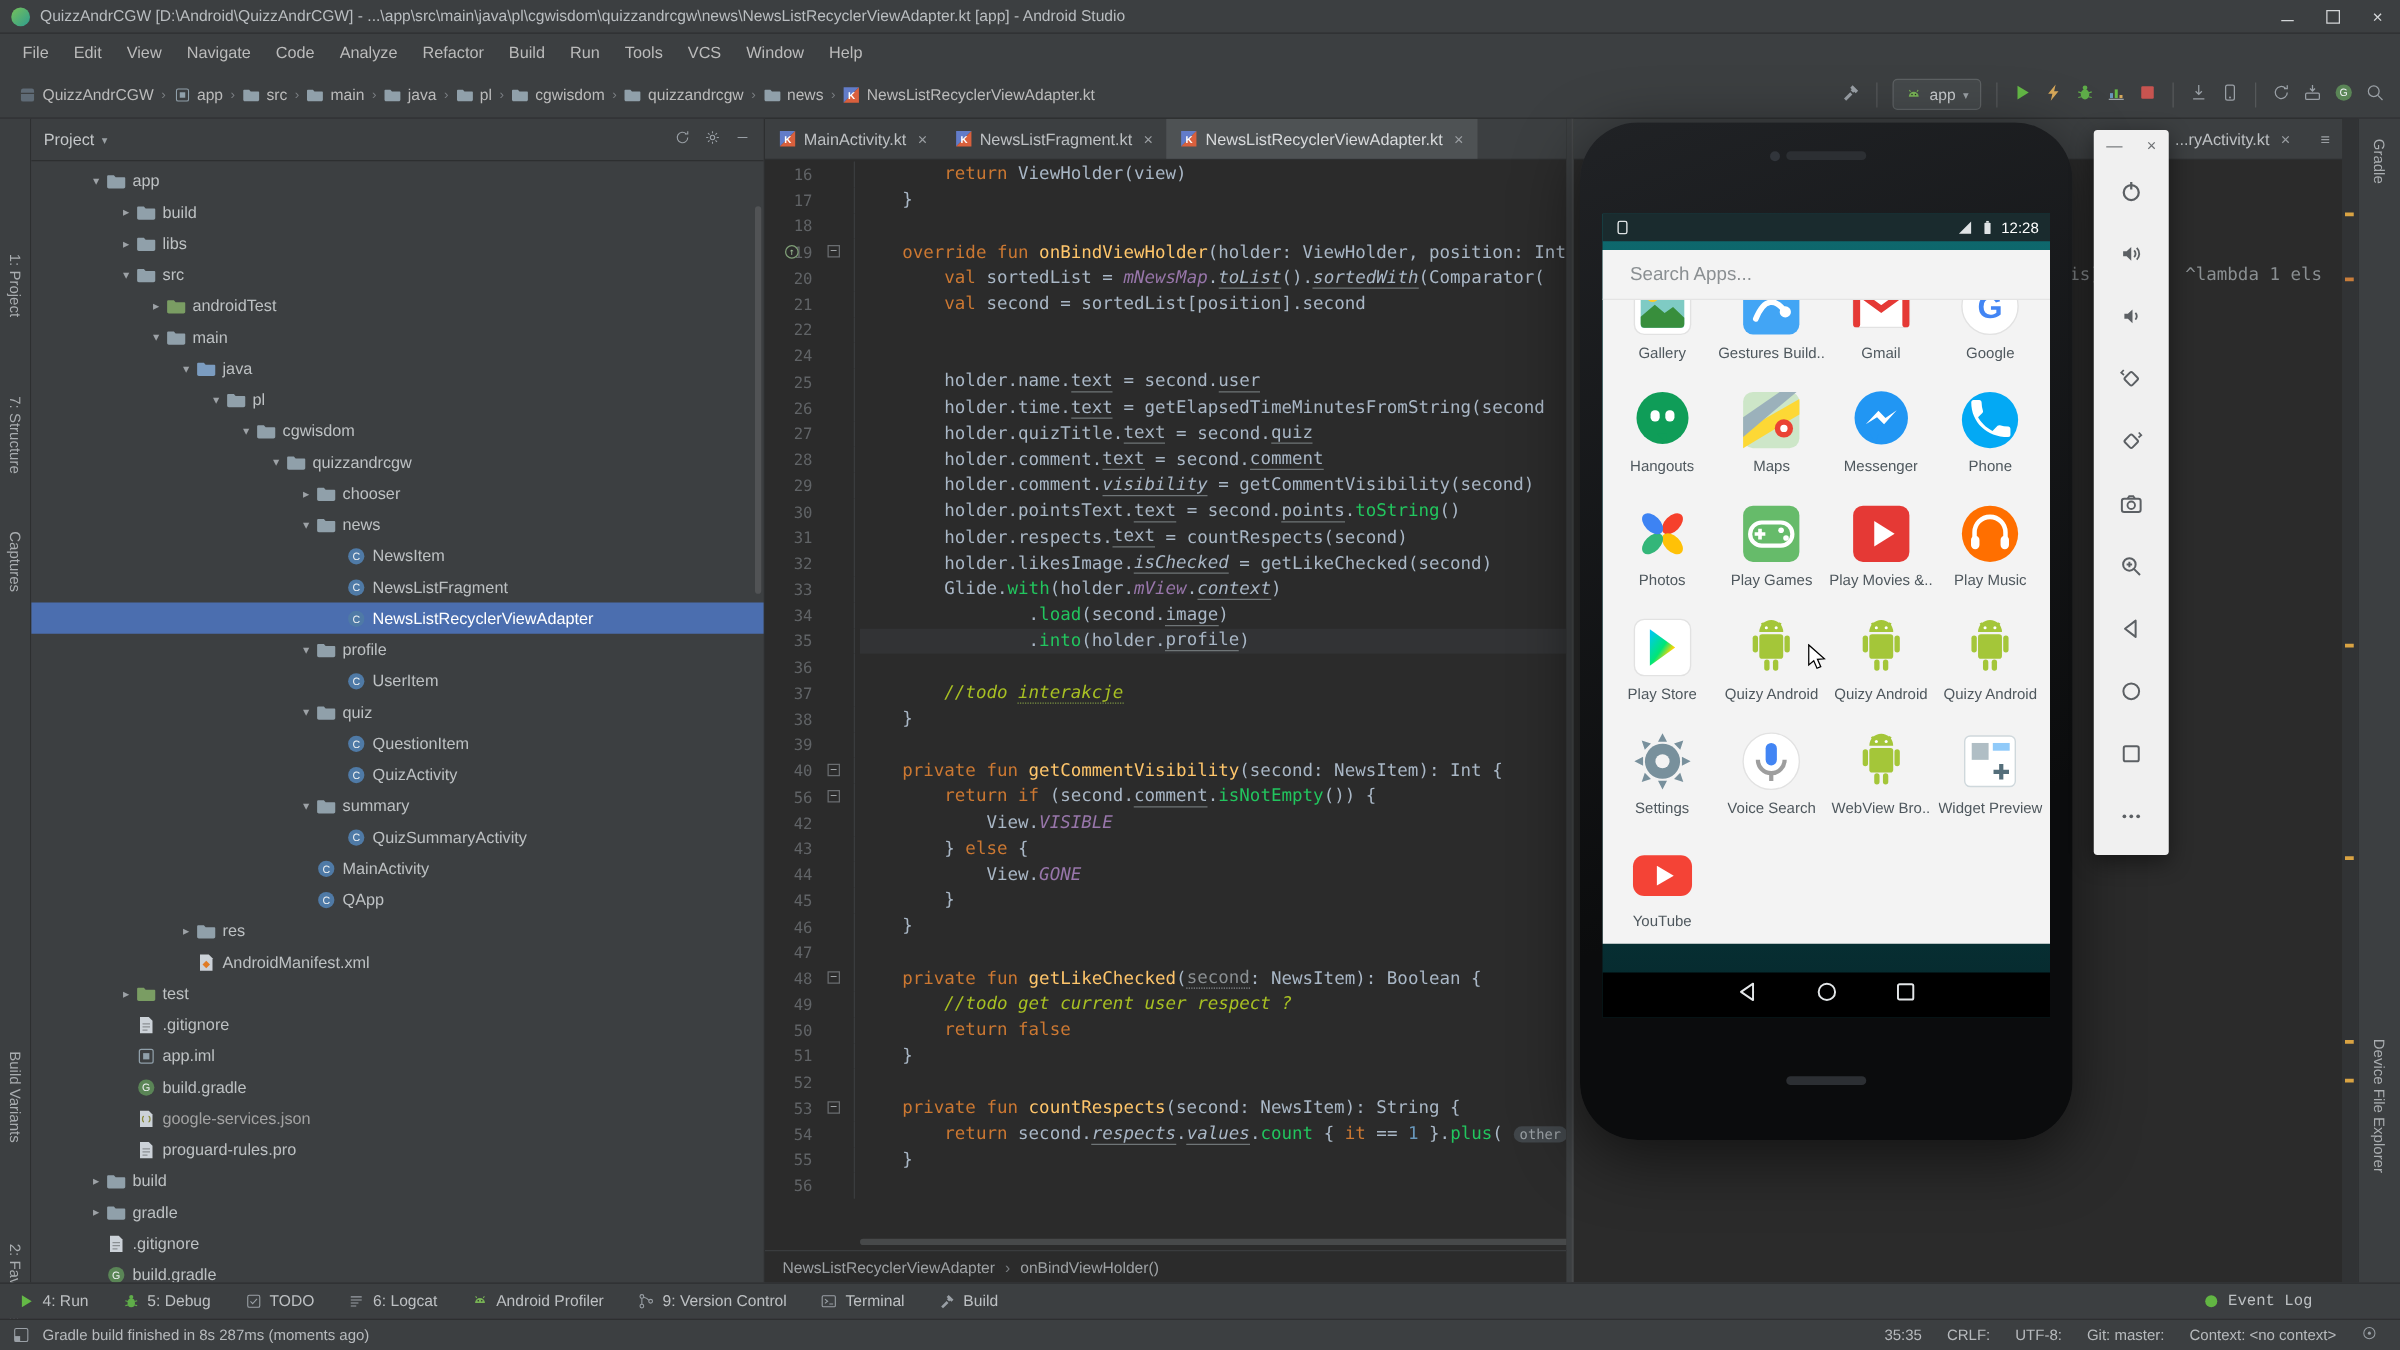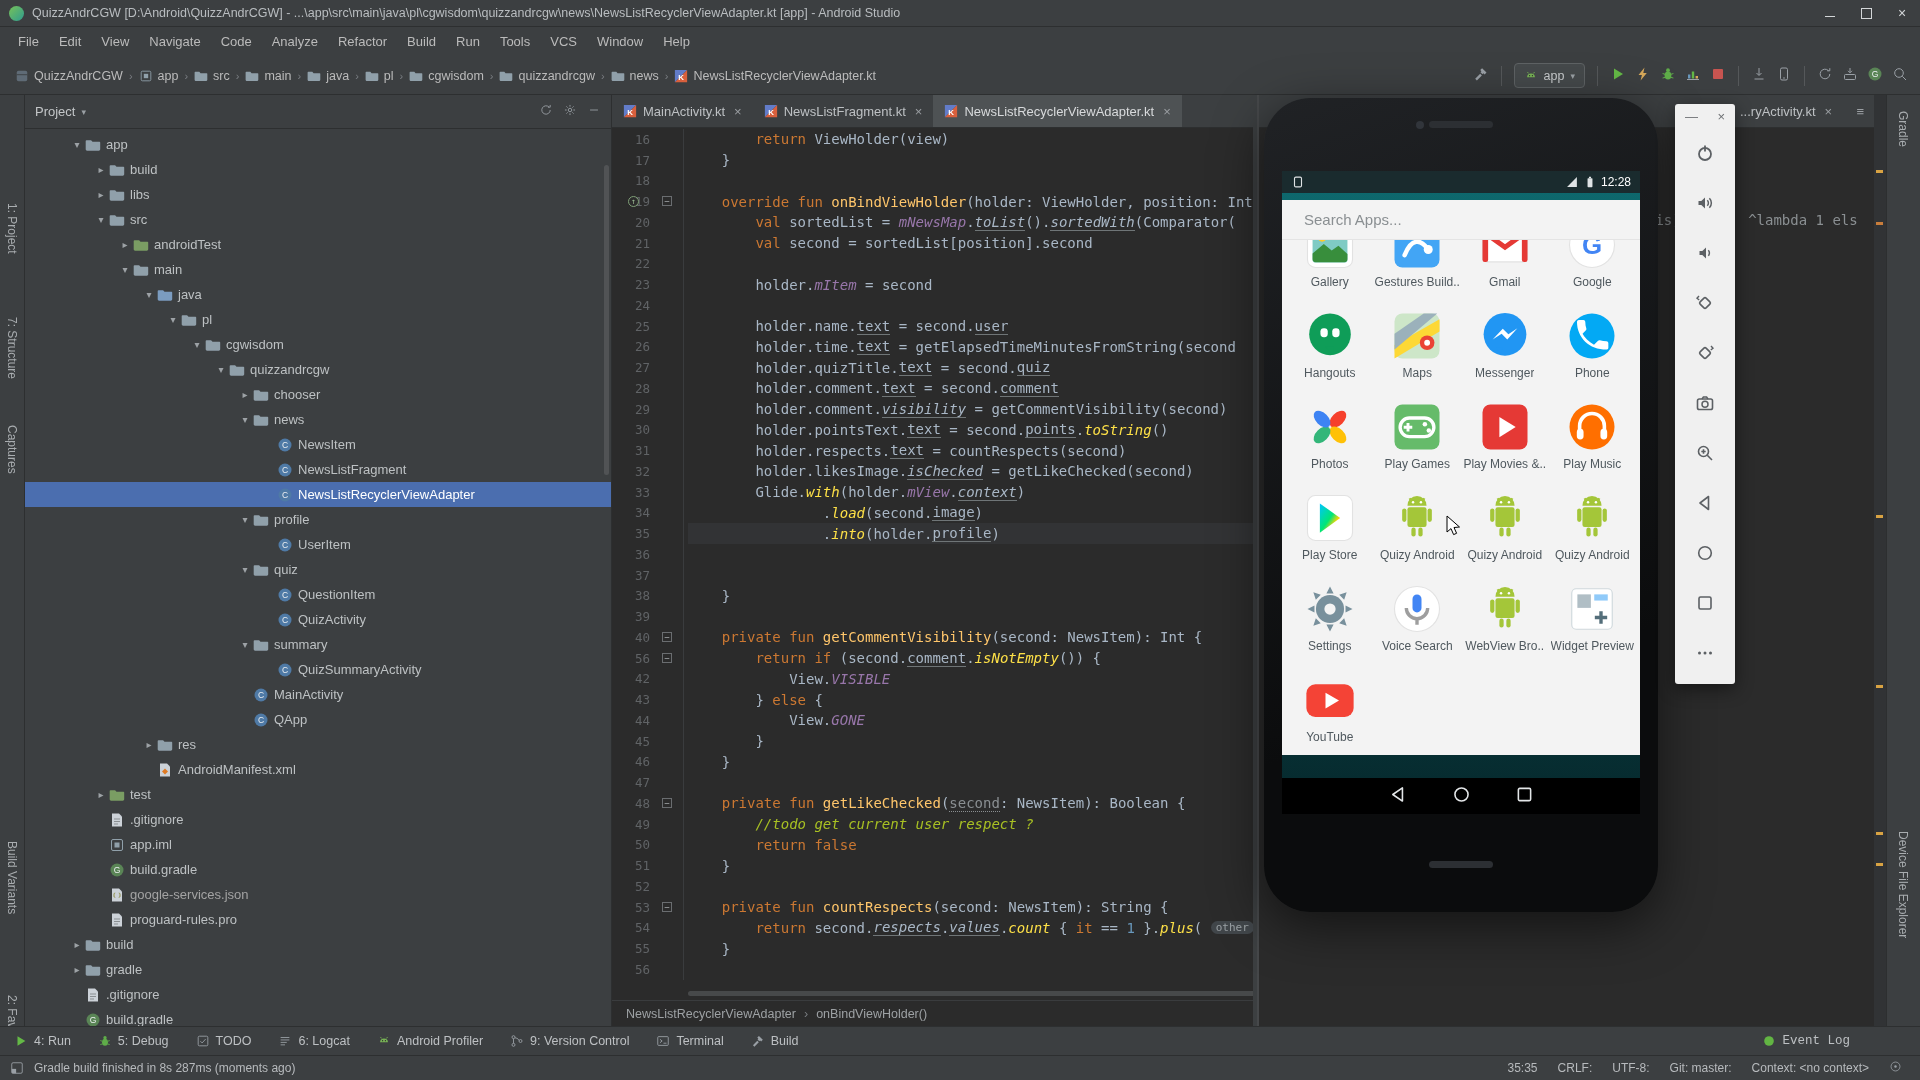--- a/index.html
+++ b/index.html
@@ -66,21 +66,21 @@
   .cline.cur .ltext{background:#323335}
   .fold{position:absolute;left:12px;top:5px;width:10px;height:10px;border:1px solid #6a6d70;color:#a7abae;font-size:9px;line-height:8px;text-align:center;background:#2b2b2b;box-sizing:border-box}
   .ovr{position:absolute;left:-22px;top:5px;width:11px;height:11px;border-radius:50%;border:1px solid #7f9f77;color:#9fbf97;font-size:8px;line-height:10px;text-align:center;box-sizing:border-box}
   .tk-d{color:#a9b7c6}.tk-k{color:#cc7832}.tk-fn{color:#ffc66b}
   .tk-fld{color:#9876aa;font-style:italic}.tk-cst{color:#9876aa;font-style:italic}
   .tk-num{color:#6897bb}
   .tk-td{color:#a8c023;font-style:italic}
   .tk-tdu{color:#a8c023;font-style:italic;border-bottom:1px dotted #7c9443}
   .tk-u{color:#a9b7c6;border-bottom:1px solid #6f7577}
   .tk-ui{color:#a9b7c6;font-style:italic;border-bottom:1px solid #6f7577}
-  .tk-it{color:#fde047;font-style:italic}
+  .tk-it{color:#22c55e;}
   .tk-w{color:#8a8f92;border-bottom:1px dotted #8a8f92}
   .tk-hint{background:#41464a;color:#9aa0a4;border-radius:7px;padding:0 5px;font-size:11px;margin-right:2px}
   .hscroll{position:absolute;left:76px;bottom:30px;width:600px;height:5px;background:#5f6264;border-radius:3px;opacity:.55}
   .ebreadcrumb{position:absolute;left:0;right:0;bottom:0;height:26px;background:#2b2b2b;border-top:1px solid #3a3c3e;display:flex;align-items:center;padding-left:14px;font-size:12.5px;color:#9da1a4;gap:8px;box-sizing:border-box}
   .rfrag{position:absolute;top:117px;left:388px;font-family:"DejaVu Sans Mono",monospace;font-size:14px;color:#8a8f92;white-space:pre}
   .emark{position:absolute;width:7px;height:3px;left:2px}
 
   
   .phone{position:absolute;left:1264px;top:98px;width:394px;height:814px;border-radius:46px;background:linear-gradient(160deg,#202225,#0b0c0d 70%);box-shadow:0 14px 50px rgba(0,0,0,.55);z-index:40}
   .earpiece{position:absolute;left:50%;transform:translateX(-50%);top:23px;width:64px;height:7px;border-radius:4px;background:#2c2f33}
@@ -749,35 +749,34 @@
         </div>
       </div>
     <div class="code" id="code">
         <div class="cline"><span class="lnum">16</span><span class="lgut"></span><span class="ltext"><span class="tk-k">        return </span><span class="tk-d">ViewHolder(view)</span></span></div>
         <div class="cline"><span class="lnum">17</span><span class="lgut"></span><span class="ltext"><span class="tk-d">    }</span></span></div>
         <div class="cline"><span class="lnum">18</span><span class="lgut"></span><span class="ltext"></span></div>
         <div class="cline"><span class="lnum">19</span><span class="lgut"><span class="ovr">↑</span><span class="fold">−</span></span><span class="ltext"><span class="tk-k">    override fun </span><span class="tk-fn">onBindViewHolder</span><span class="tk-d">(holder: ViewHolder, position: Int) {</span></span></div>
         <div class="cline"><span class="lnum">20</span><span class="lgut"></span><span class="ltext"><span class="tk-k">        val </span><span class="tk-d">sortedList = </span><span class="tk-fld">mNewsMap</span><span class="tk-d">.</span><span class="tk-ui">toList</span><span class="tk-d">().</span><span class="tk-ui">sortedWith</span><span class="tk-d">(Comparator(</span></span></div>
         <div class="cline"><span class="lnum">21</span><span class="lgut"></span><span class="ltext"><span class="tk-k">        val </span><span class="tk-d">second = sortedList[position].second</span></span></div>
         <div class="cline"><span class="lnum">22</span><span class="lgut"></span><span class="ltext"></span></div>
-        <div class="cline"><span class="lnum">23</span><span class="lgut"></span><span class="ltext"><span class="tk-d">        holder.</span><span class="tk-fld">mItem</span><span class="tk-d"> = second</span></span></div>
         <div class="cline"><span class="lnum">24</span><span class="lgut"></span><span class="ltext"></span></div>
         <div class="cline"><span class="lnum">25</span><span class="lgut"></span><span class="ltext"><span class="tk-d">        holder.name.</span><span class="tk-u">text</span><span class="tk-d"> = second.</span><span class="tk-u">user</span></span></div>
         <div class="cline"><span class="lnum">26</span><span class="lgut"></span><span class="ltext"><span class="tk-d">        holder.time.</span><span class="tk-u">text</span><span class="tk-d"> = getElapsedTimeMinutesFromString(second</span></span></div>
         <div class="cline"><span class="lnum">27</span><span class="lgut"></span><span class="ltext"><span class="tk-d">        holder.quizTitle.</span><span class="tk-u">text</span><span class="tk-d"> = second.</span><span class="tk-u">quiz</span></span></div>
         <div class="cline"><span class="lnum">28</span><span class="lgut"></span><span class="ltext"><span class="tk-d">        holder.comment.</span><span class="tk-u">text</span><span class="tk-d"> = second.</span><span class="tk-u">comment</span></span></div>
         <div class="cline"><span class="lnum">29</span><span class="lgut"></span><span class="ltext"><span class="tk-d">        holder.comment.</span><span class="tk-ui">visibility</span><span class="tk-d"> = getCommentVisibility(second)</span></span></div>
         <div class="cline"><span class="lnum">30</span><span class="lgut"></span><span class="ltext"><span class="tk-d">        holder.pointsText.</span><span class="tk-u">text</span><span class="tk-d"> = second.</span><span class="tk-u">points</span><span class="tk-d">.</span><span class="tk-it">toString</span><span class="tk-d">()</span></span></div>
         <div class="cline"><span class="lnum">31</span><span class="lgut"></span><span class="ltext"><span class="tk-d">        holder.respects.</span><span class="tk-u">text</span><span class="tk-d"> = countRespects(second)</span></span></div>
         <div class="cline"><span class="lnum">32</span><span class="lgut"></span><span class="ltext"><span class="tk-d">        holder.likesImage.</span><span class="tk-ui">isChecked</span><span class="tk-d"> = getLikeChecked(second)</span></span></div>
         <div class="cline"><span class="lnum">33</span><span class="lgut"></span><span class="ltext"><span class="tk-d">        Glide.</span><span class="tk-it">with</span><span class="tk-d">(holder.</span><span class="tk-fld">mView</span><span class="tk-d">.</span><span class="tk-ui">context</span><span class="tk-d">)</span></span></div>
         <div class="cline"><span class="lnum">34</span><span class="lgut"></span><span class="ltext"><span class="tk-d">                .</span><span class="tk-it">load</span><span class="tk-d">(second.</span><span class="tk-u">image</span><span class="tk-d">)</span></span></div>
         <div class="cline cur"><span class="lnum">35</span><span class="lgut"></span><span class="ltext"><span class="tk-d">                .</span><span class="tk-it">into</span><span class="tk-d">(holder.</span><span class="tk-u">profile</span><span class="tk-d">)</span></span></div>
         <div class="cline"><span class="lnum">36</span><span class="lgut"></span><span class="ltext"></span></div>
-        <div class="cline"><span class="lnum">37</span><span class="lgut"></span></div>
+        <div class="cline"><span class="lnum">37</span><span class="lgut"></span><span class="ltext"><span class="tk-td">        //todo </span><span class="tk-tdu">interakcje</span></span></div>
         <div class="cline"><span class="lnum">38</span><span class="lgut"></span><span class="ltext"><span class="tk-d">    }</span></span></div>
         <div class="cline"><span class="lnum">39</span><span class="lgut"></span><span class="ltext"></span></div>
         <div class="cline"><span class="lnum">40</span><span class="lgut"><span class="fold">−</span></span><span class="ltext"><span class="tk-k">    private fun </span><span class="tk-fn">getCommentVisibility</span><span class="tk-d">(second: NewsItem): Int {</span></span></div>
         <div class="cline"><span class="lnum">56</span><span class="lgut"><span class="fold">−</span></span><span class="ltext"><span class="tk-k">        return if </span><span class="tk-d">(second.</span><span class="tk-u">comment</span><span class="tk-d">.</span><span class="tk-it">isNotEmpty</span><span class="tk-d">()) {</span></span></div>
         <div class="cline"><span class="lnum">42</span><span class="lgut"></span><span class="ltext"><span class="tk-d">            View.</span><span class="tk-cst">VISIBLE</span></span></div>
         <div class="cline"><span class="lnum">43</span><span class="lgut"></span><span class="ltext"><span class="tk-d">        } </span><span class="tk-k">else</span><span class="tk-d"> {</span></span></div>
         <div class="cline"><span class="lnum">44</span><span class="lgut"></span><span class="ltext"><span class="tk-d">            View.</span><span class="tk-cst">GONE</span></span></div>
         <div class="cline"><span class="lnum">45</span><span class="lgut"></span><span class="ltext"><span class="tk-d">        }</span></span></div>
         <div class="cline"><span class="lnum">46</span><span class="lgut"></span><span class="ltext"><span class="tk-d">    }</span></span></div>
         <div class="cline"><span class="lnum">47</span><span class="lgut"></span><span class="ltext"></span></div>

